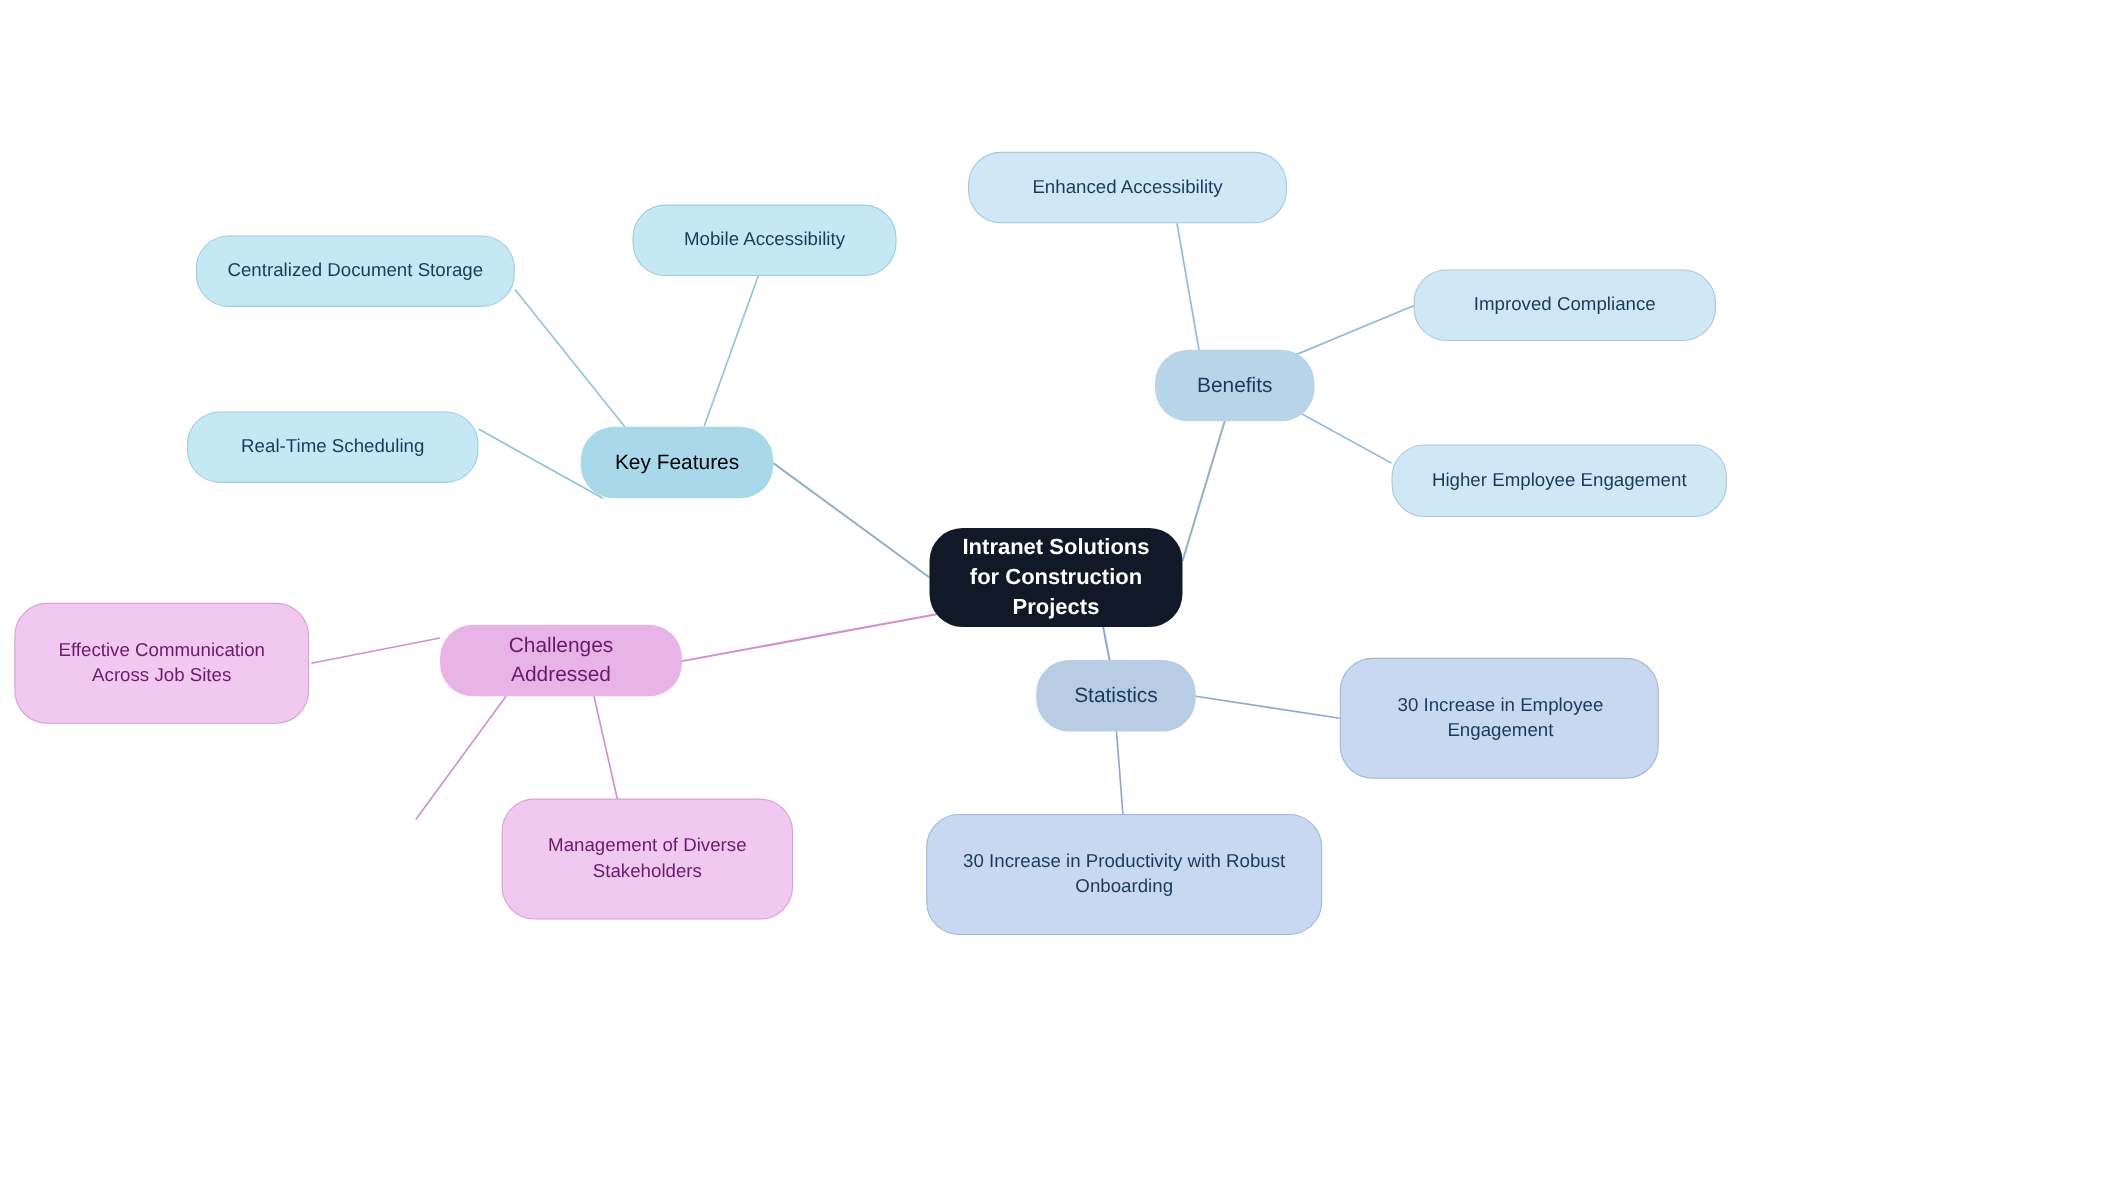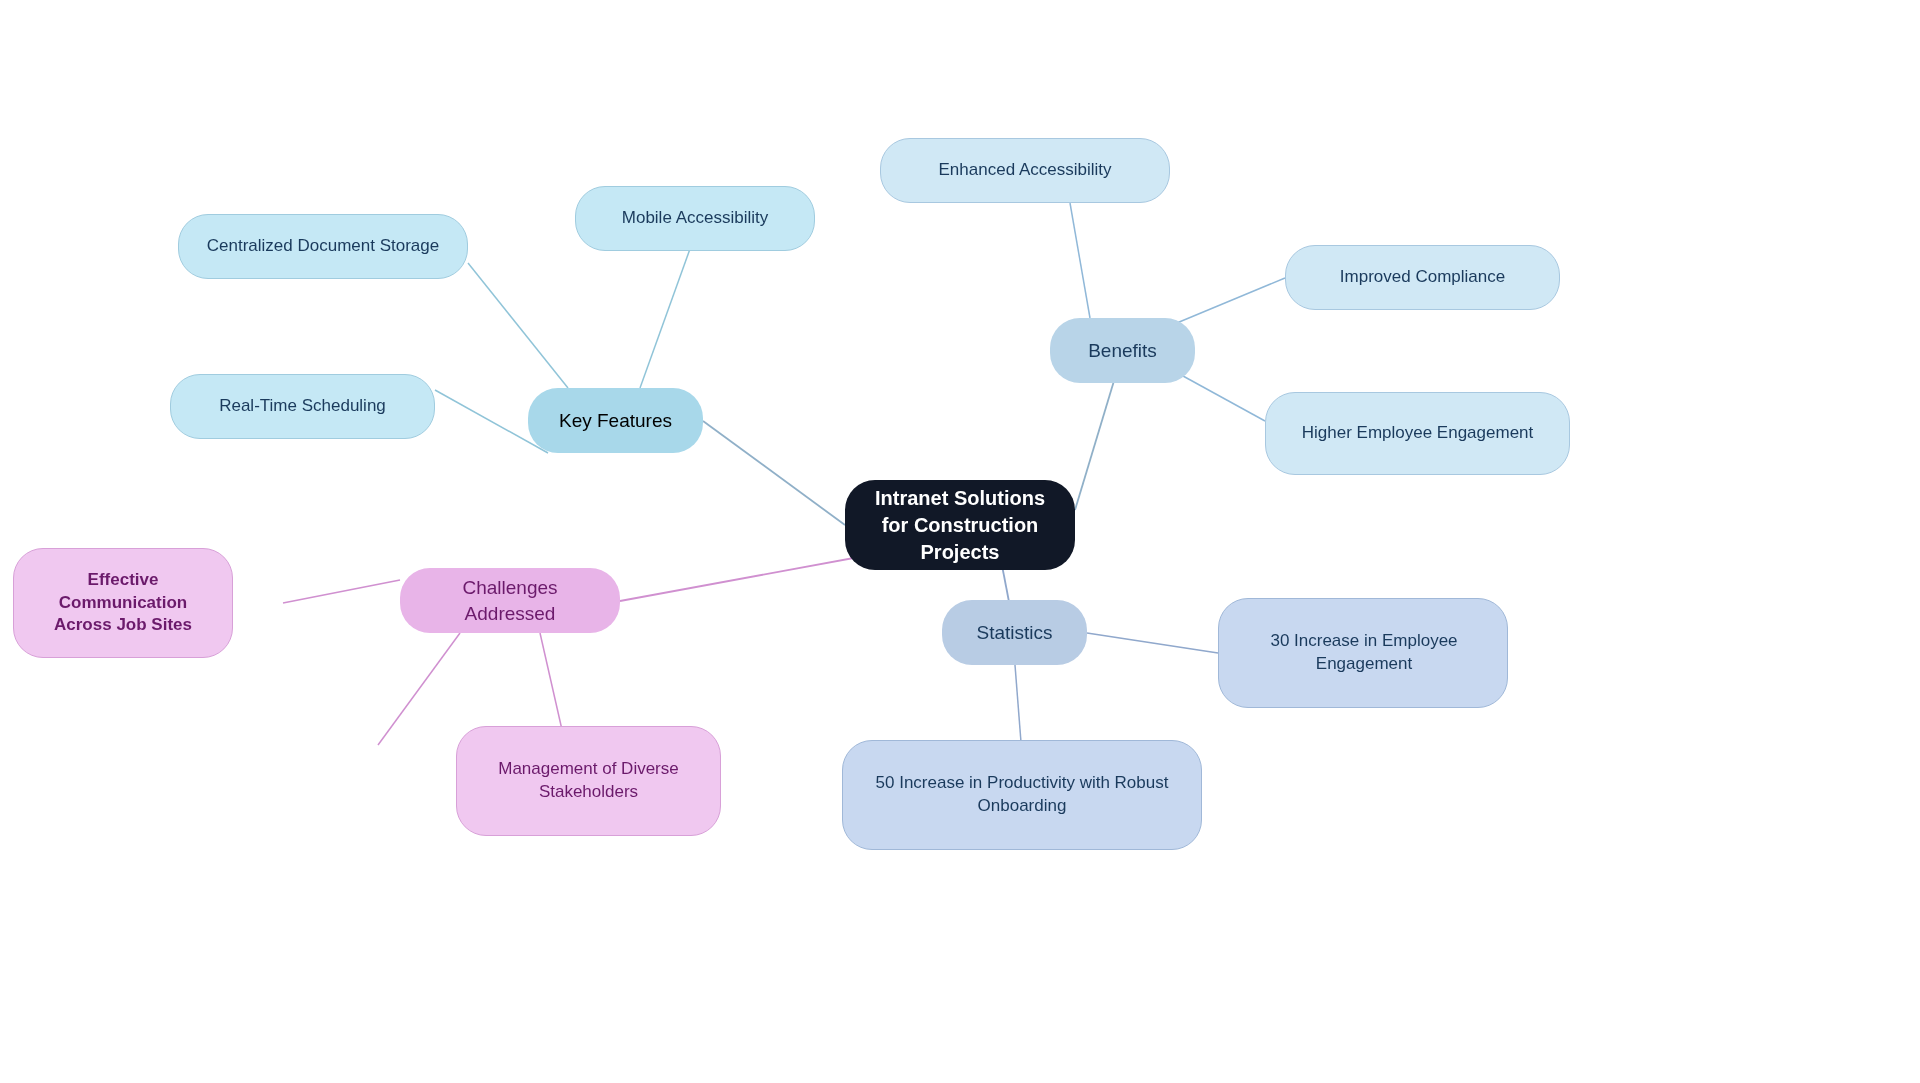--- a/index.html
+++ b/index.html
@@ -128,27 +128,27 @@
     #node-centralized { left: 178px; top: 198px; width: 290px; height: 65px; }
     #node-mobile { left: 575px; top: 170px; width: 240px; height: 65px; }
     #node-realtime { left: 170px; top: 358px; width: 265px; height: 65px; }
 
     
     #node-benefits { left: 1050px; top: 318px; }
 
     
     #node-enhanced-comm { left: 880px; top: 138px; width: 290px; height: 65px; }
     #node-improved-comp { left: 1285px; top: 245px; width: 275px; height: 65px; }
-    #node-higher-engage { left: 1265px; top: 392px; width: 305px; height: 83px; }
+    #node-higher-engage { left: 1265px; top: 404px; width: 305px; height: 66px; }
 
     
     #node-challenges { left: 400px; top: 568px; }
 
     
-    #node-effective-comm { left: 13px; top: 548px; width: 220px; height: 110px; font-weight: bold; }
+    #node-effective-comm { left: 13px; top: 548px; width: 268px; height: 110px; }
     #node-adherence { left: 200px; top: 728px; width: 240px; height: 110px; }
     #node-management { left: 456px; top: 726px; width: 265px; height: 110px; }
 
     
     #node-statistics { left: 942px; top: 600px; }
 
     
     #node-30-increase { left: 1218px; top: 598px; width: 290px; height: 110px; padding-left: 24px; }
     #node-70-increase { left: 842px; top: 740px; width: 360px; height: 110px; }
   </style>
@@ -245,17 +245,17 @@
     <span>Management of Diverse
 Stakeholders</span>
   </div>
 
   <div class="node node-leaf-stats" id="node-30-increase">
     <span>30 Increase in Employee
 Engagement</span>
   </div>
 
   <div class="node node-leaf-stats" id="node-70-increase">
-    <span>50 Increase in Productivity with
+    <span>30 Increase in Productivity with
 Robust Onboarding</span>
   </div>
 
 </div>
 
 </body></html>

